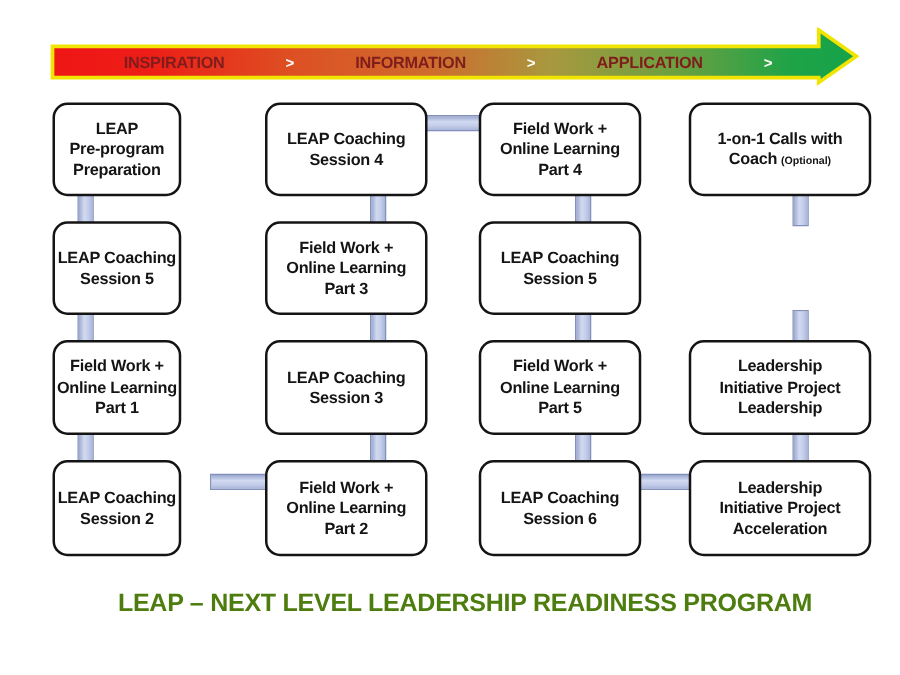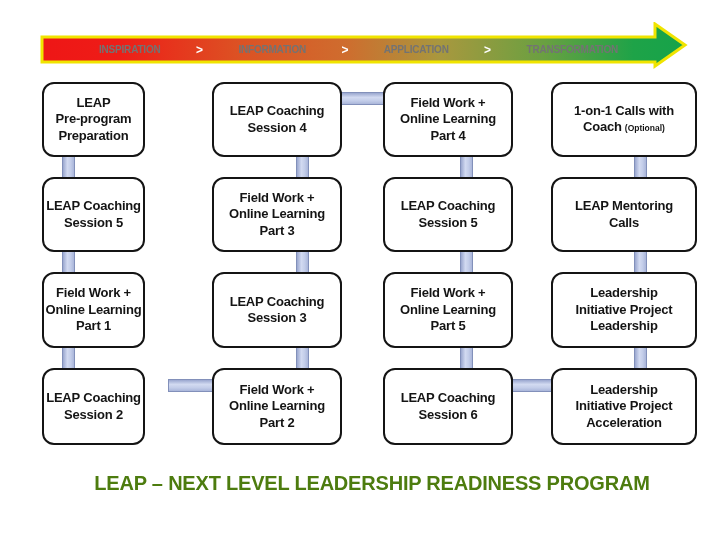--- a/index.html
+++ b/index.html
@@ -4,21 +4,21 @@
 <style>
   html,body { margin:0; padding:0; background:#ffffff; }
   body { width:720px; height:540px; font-family:"Liberation Sans", sans-serif; }
   .canvas { position:relative; width:720px; height:540px; background:#ffffff; overflow:hidden; }
 
   
   .banner { position:absolute; left:40px; top:22px; width:648px; height:48px; }
   .banner svg { position:absolute; left:0; top:0; }
   .banner-text { position:absolute; left:59px; top:15px; width:519px; height:25px;
                  display:flex; justify-content:space-between; align-items:center; }
-  .phase { color:#737373; font-weight:bold; font-size:10px; letter-spacing:-0.2px; white-space:nowrap; }
+  .phase { color:#7f1d1d; font-weight:bold; font-size:13px; letter-spacing:-0.2px; white-space:nowrap; }
   .chev  { color:#ffffff; font-weight:bold; font-size:12px; }
 
   
   .box { position:absolute; box-sizing:border-box; background:#ffffff;
          border:2px solid #141414; border-radius:12px; z-index:2;
          display:flex; flex-direction:column; align-items:center; justify-content:center;
          text-align:center; font-weight:bold; font-size:13px; line-height:16.5px;
          color:#141414; letter-spacing:-0.2px; }
   .box .ln { display:block; white-space:nowrap; }
   .suffix-small { font-size:8.5px; letter-spacing:0; margin-left:3px;margin-top:28px; }
@@ -65,21 +65,20 @@
       </defs>
       <polygon points="2,15 615,15 615,2 645,23 615,44 615,40 2,40" fill="url(#bannerGrad)" stroke="#f0e400" stroke-width="3" stroke-linejoin="miter"></polygon>
     </svg>
     <div class="banner-text">
       <span class="phase">INSPIRATION</span>
       <span class="chev">&gt;</span>
       <span class="phase">INFORMATION</span>
       <span class="chev">&gt;</span>
       <span class="phase">APPLICATION</span>
       <span class="chev">&gt;</span>
-      <span class="phase">TRANSFORMATION</span>
     </div>
   </div>
 
   <div class="conn v" style="left:62px;  top:153px;"></div>
   <div class="conn v" style="left:62px;  top:248px;"></div>
   <div class="conn v" style="left:62px;  top:344px;"></div>
   <div class="conn v" style="left:296px; top:153px;"></div>
   <div class="conn v" style="left:296px; top:248px;"></div>
   <div class="conn v" style="left:296px; top:344px;"></div>
   <div class="conn v" style="left:460px; top:153px;"></div>
@@ -146,24 +145,20 @@
   </div>
   <div class="box c3 r4">
     <span class="ln">LEAP Coaching</span>
     <span class="ln">Session 6</span>
   </div>
 
   <div class="box c4 r1">
     <span class="ln">1-on-1 Calls with</span>
     <span class="ln"><span>Coach</span><span class="suffix-small">(Optional)</span></span>
   </div>
-  <div class="box c4 r2">
-    <span class="ln">LEAP Mentoring</span>
-    <span class="ln">Calls</span>
-  </div>
   <div class="box c4 r3">
     <span class="ln">Leadership</span>
     <span class="ln">Initiative Project</span>
     <span class="ln">Leadership</span>
   </div>
   <div class="box c4 r4">
     <span class="ln">Leadership</span>
     <span class="ln">Initiative Project</span>
     <span class="ln">Acceleration</span>
   </div>

